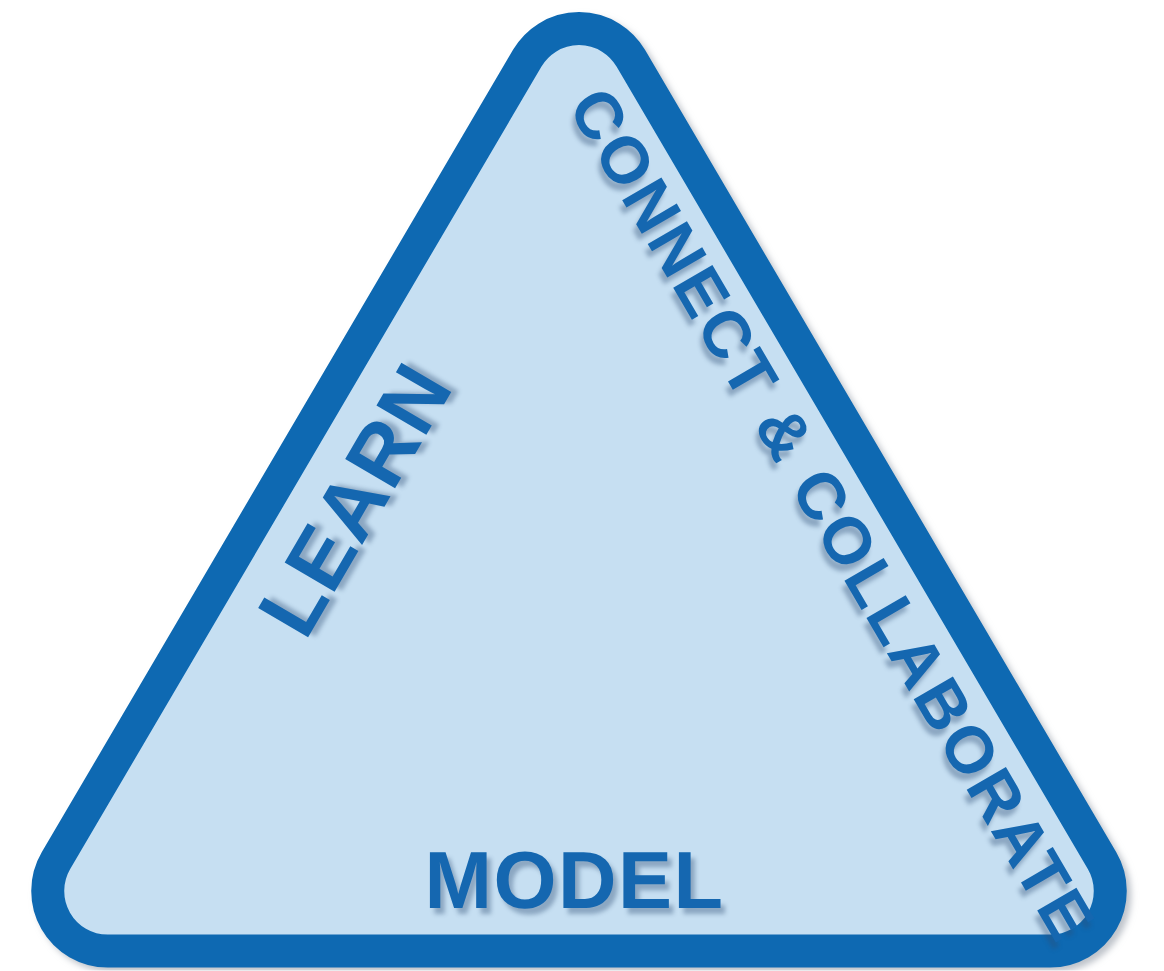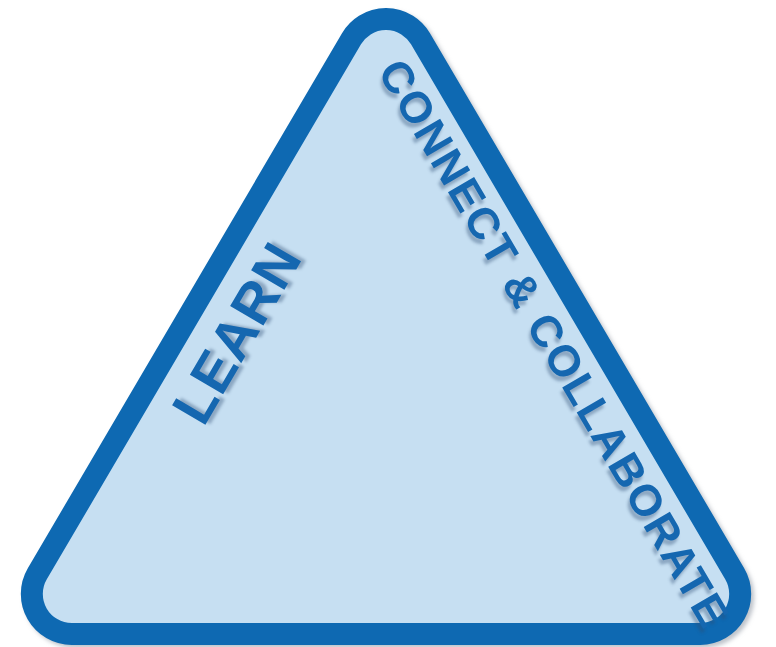--- a/index.html
+++ b/index.html
@@ -73,14 +73,15 @@
              A 40 40 0 0 1 700.2 634
              L 71.8 634
              A 40 40 0 0 1 37.3 573.8
              Z"></path>
   </svg>
 
   <div class="label label-left">LEARN</div>
 
   <div class="label label-right">CONNECT &amp; COLLABORATE</div>
 
+  <div class="label label-bottom">MODEL</div>
 
 </div>
 
 </body></html>

